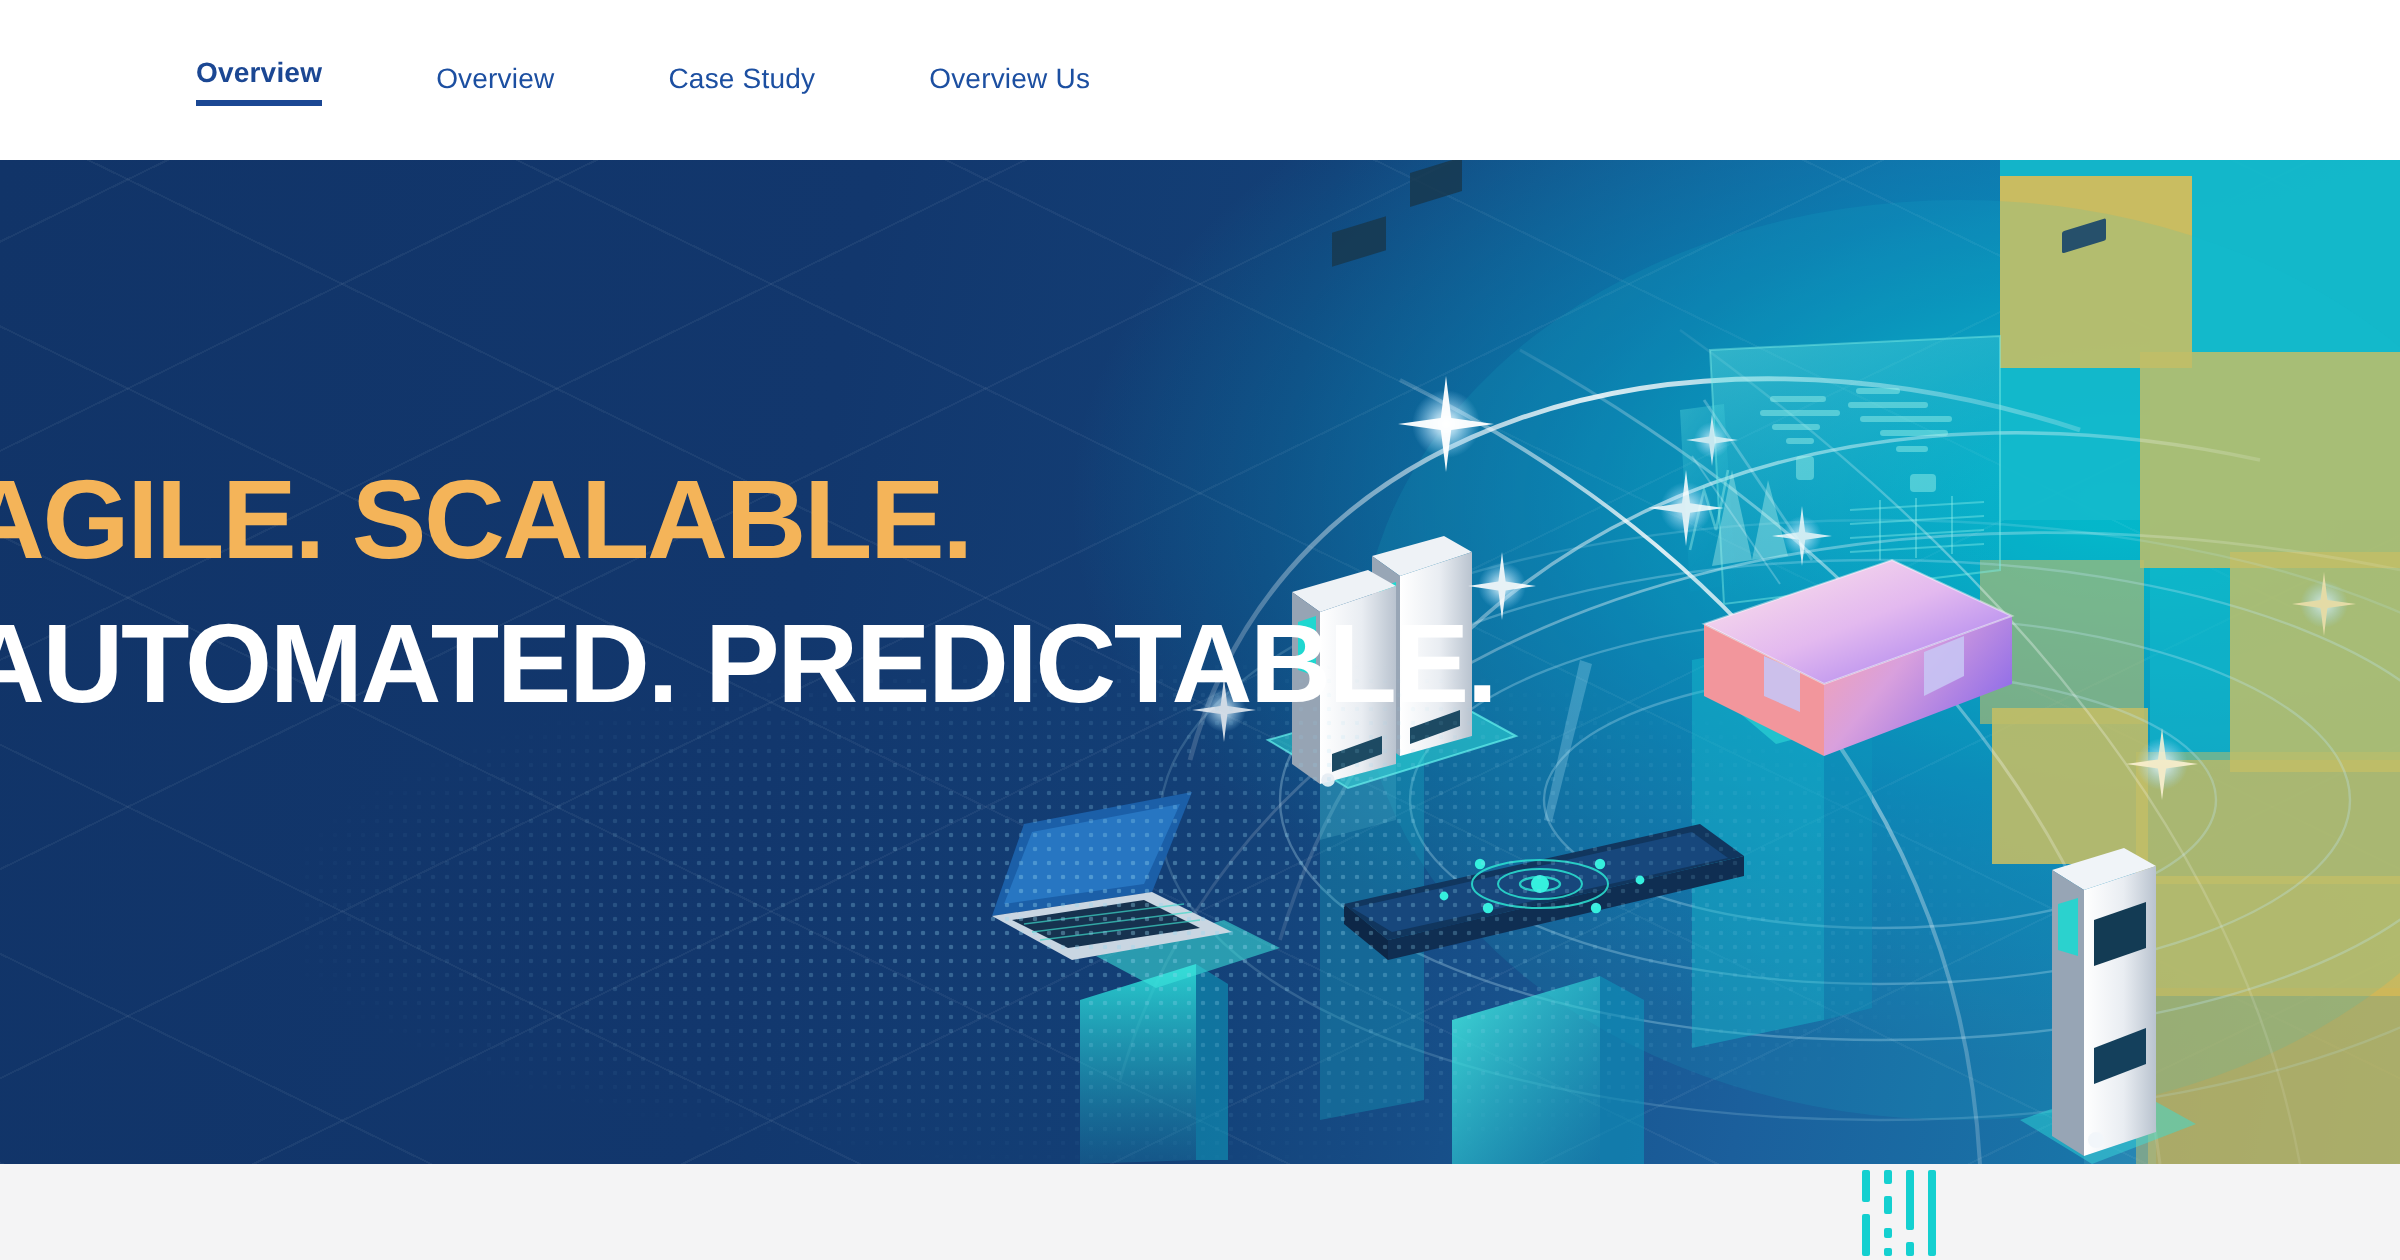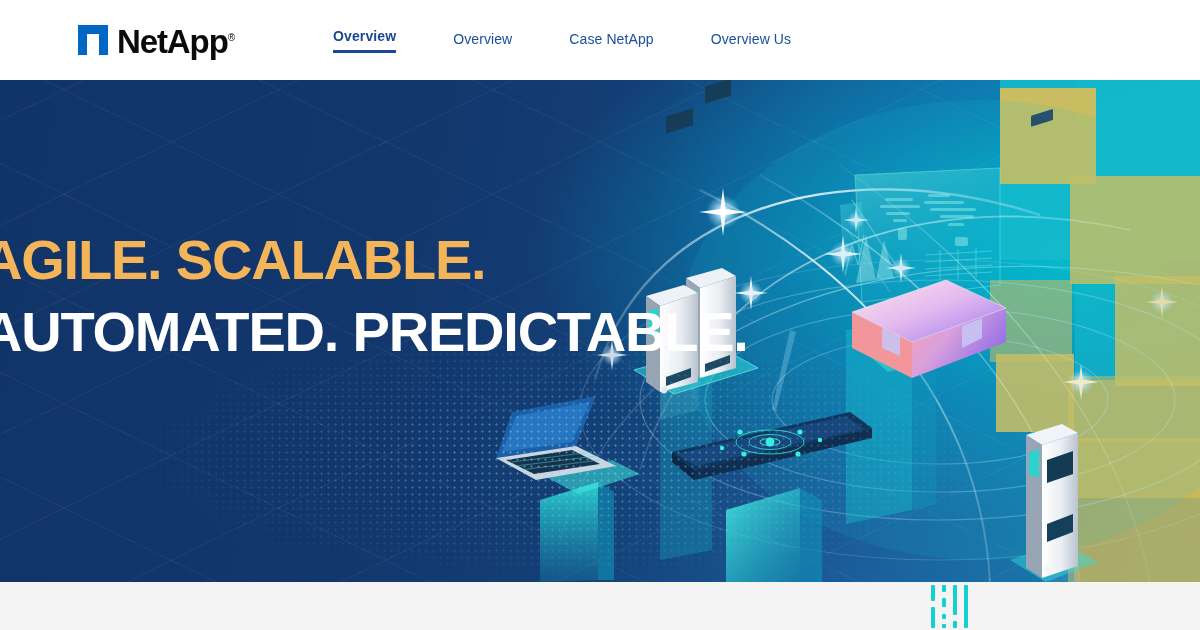--- a/index.html
+++ b/index.html
@@ -131,31 +131,25 @@
     z-index:45;
   }
 </style>
 </head>
 <body>
 
 <div class="page">
 
   <div class="header">
 
-    <a class="logo-wrap" href="#">
-      <span class="logo-mark">
-        <span class="notch"></span>
-      </span>
-      <span class="logo-text"><span>NetApp</span><span class="logo-reg">®</span></span>
-    </a>
 
     <nav class="nav">
       <a class="nav-item active" href="#">Overview</a>
       <a class="nav-item" href="#">Overview</a>
-      <a class="nav-item" href="#">Case NetApp</a>
+      <a class="nav-item" href="#">Case Study</a>
       <a class="nav-item" href="#">Overview Us</a>
     </nav>
   </div>
 
   <div class="hero">
     <div class="hero-lattice"></div>
 
     <svg class="hero-svg" viewBox="0 0 1200 502">
       <defs>
         <linearGradient id="gTealBar" x1="0" y1="0" x2="0" y2="1">

